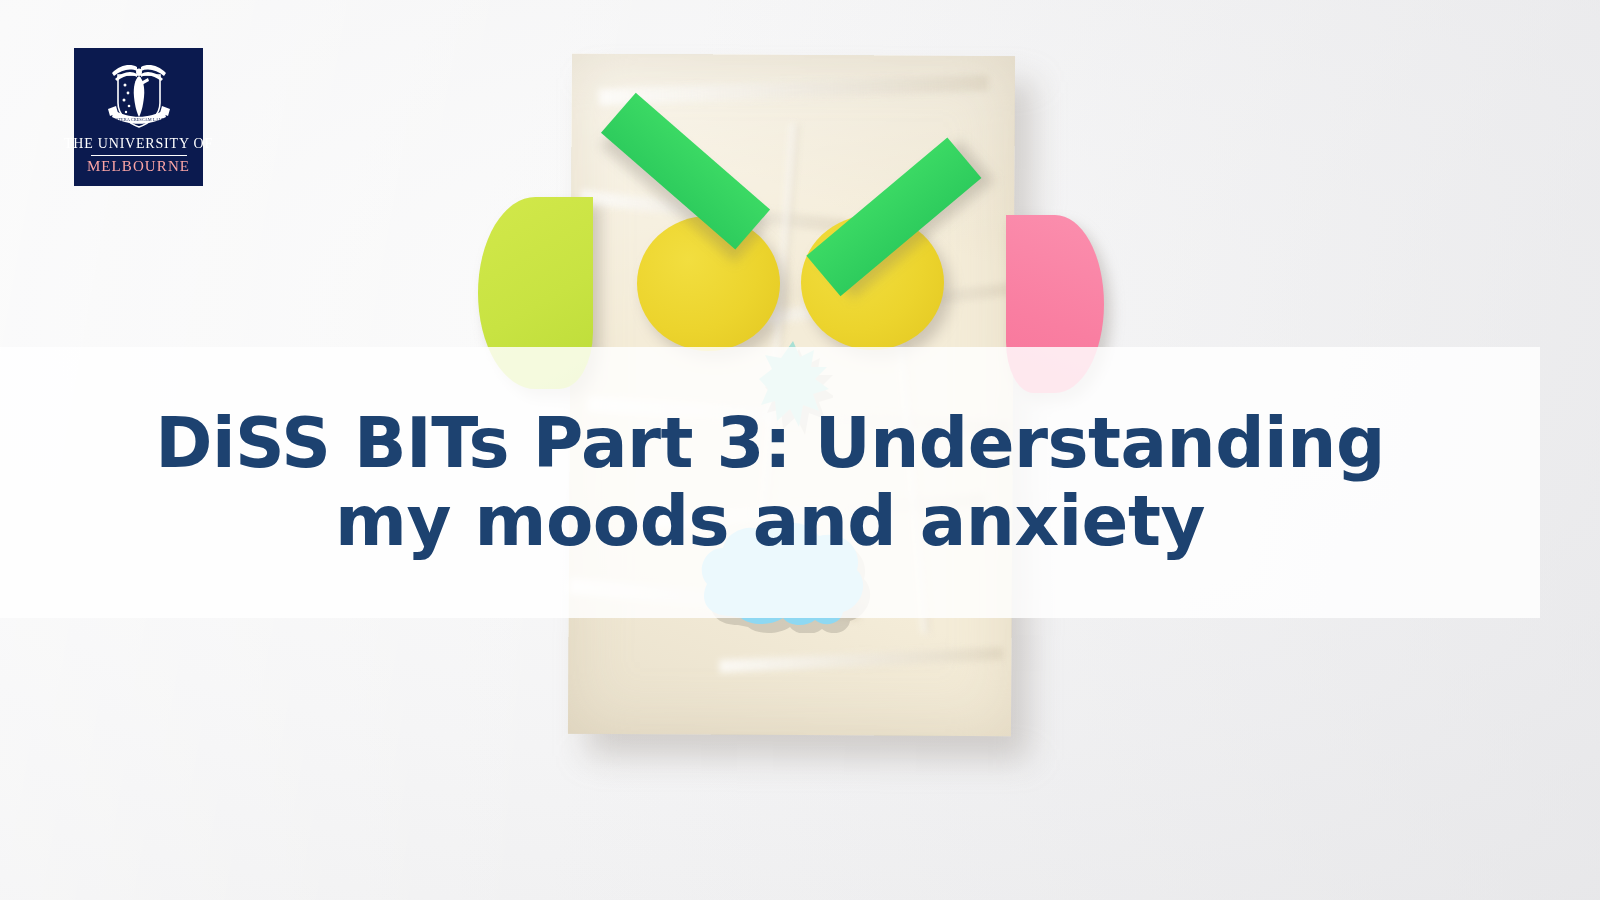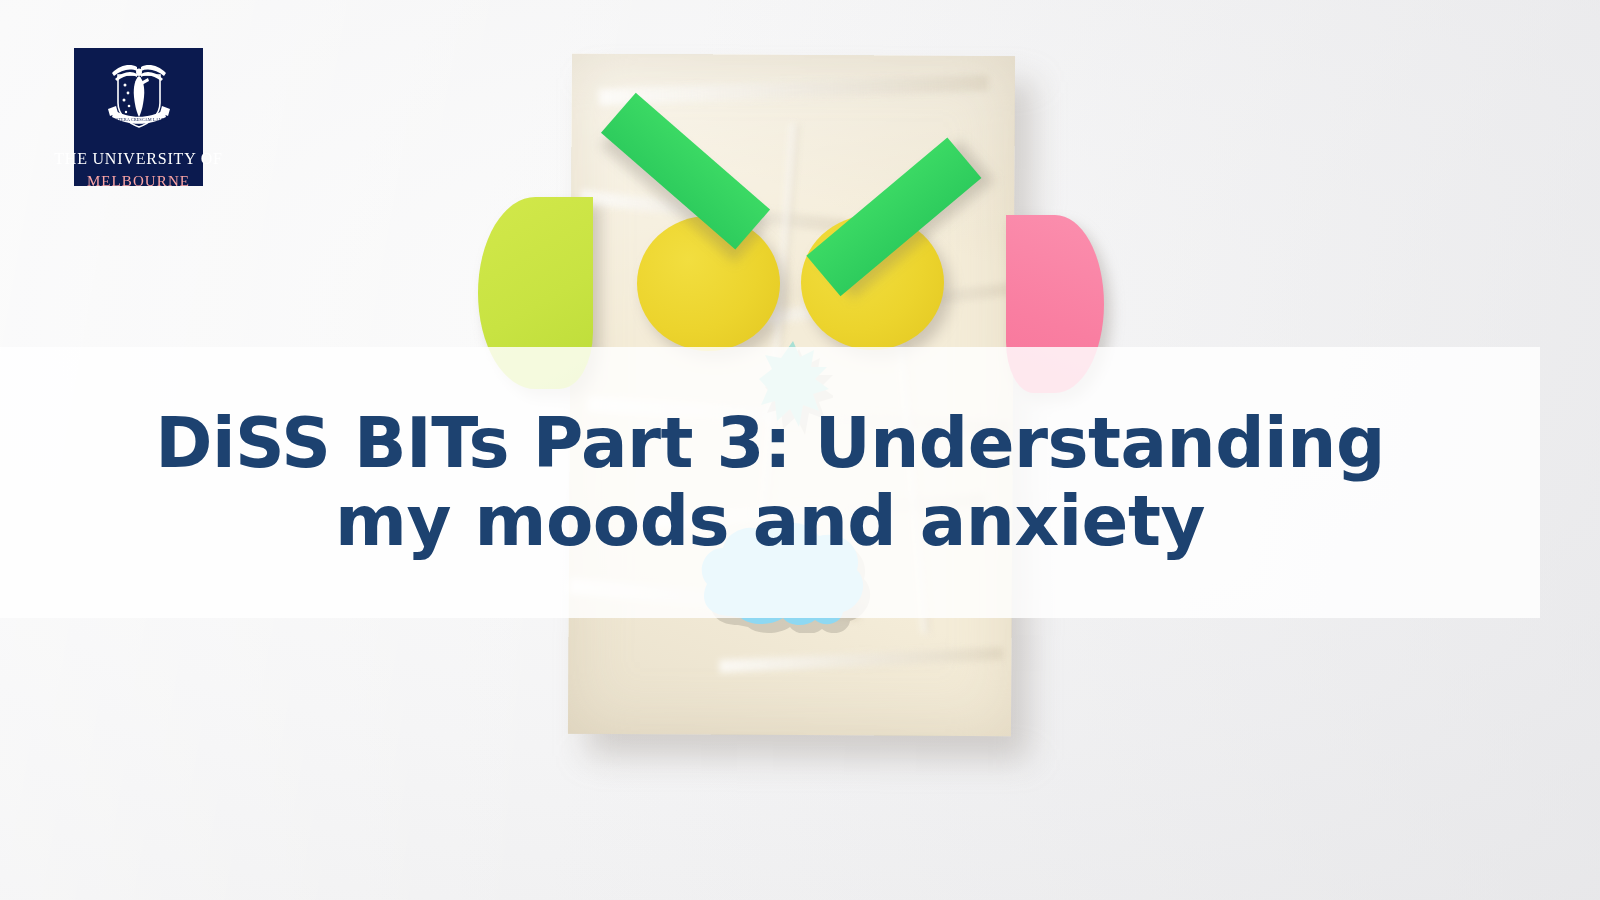--- a/index.html
+++ b/index.html
@@ -189,23 +189,23 @@
     background: #0b1a4f;
     display: flex;
     flex-direction: column;
     align-items: center;
   }
   .logo .crest { margin-top: 9px; }
   .logo .crest svg { display: block; }
   .logo .uni-line {
     color: #ffffff;
     font-family: "Liberation Serif", "DejaVu Serif", serif;
-    font-size: 16px;
+    font-size: 14px;
     letter-spacing: 0.8px;
-    margin-top: 17px;
+    margin-top: 3px;
     white-space: nowrap;
   }
   .logo .rule {
     width: 96px;
     height: 1px;
     background: #ffffff;
     margin: 3px 0 2px 0;
   }
   .logo .mel-line {
     color: #fca5a5;

